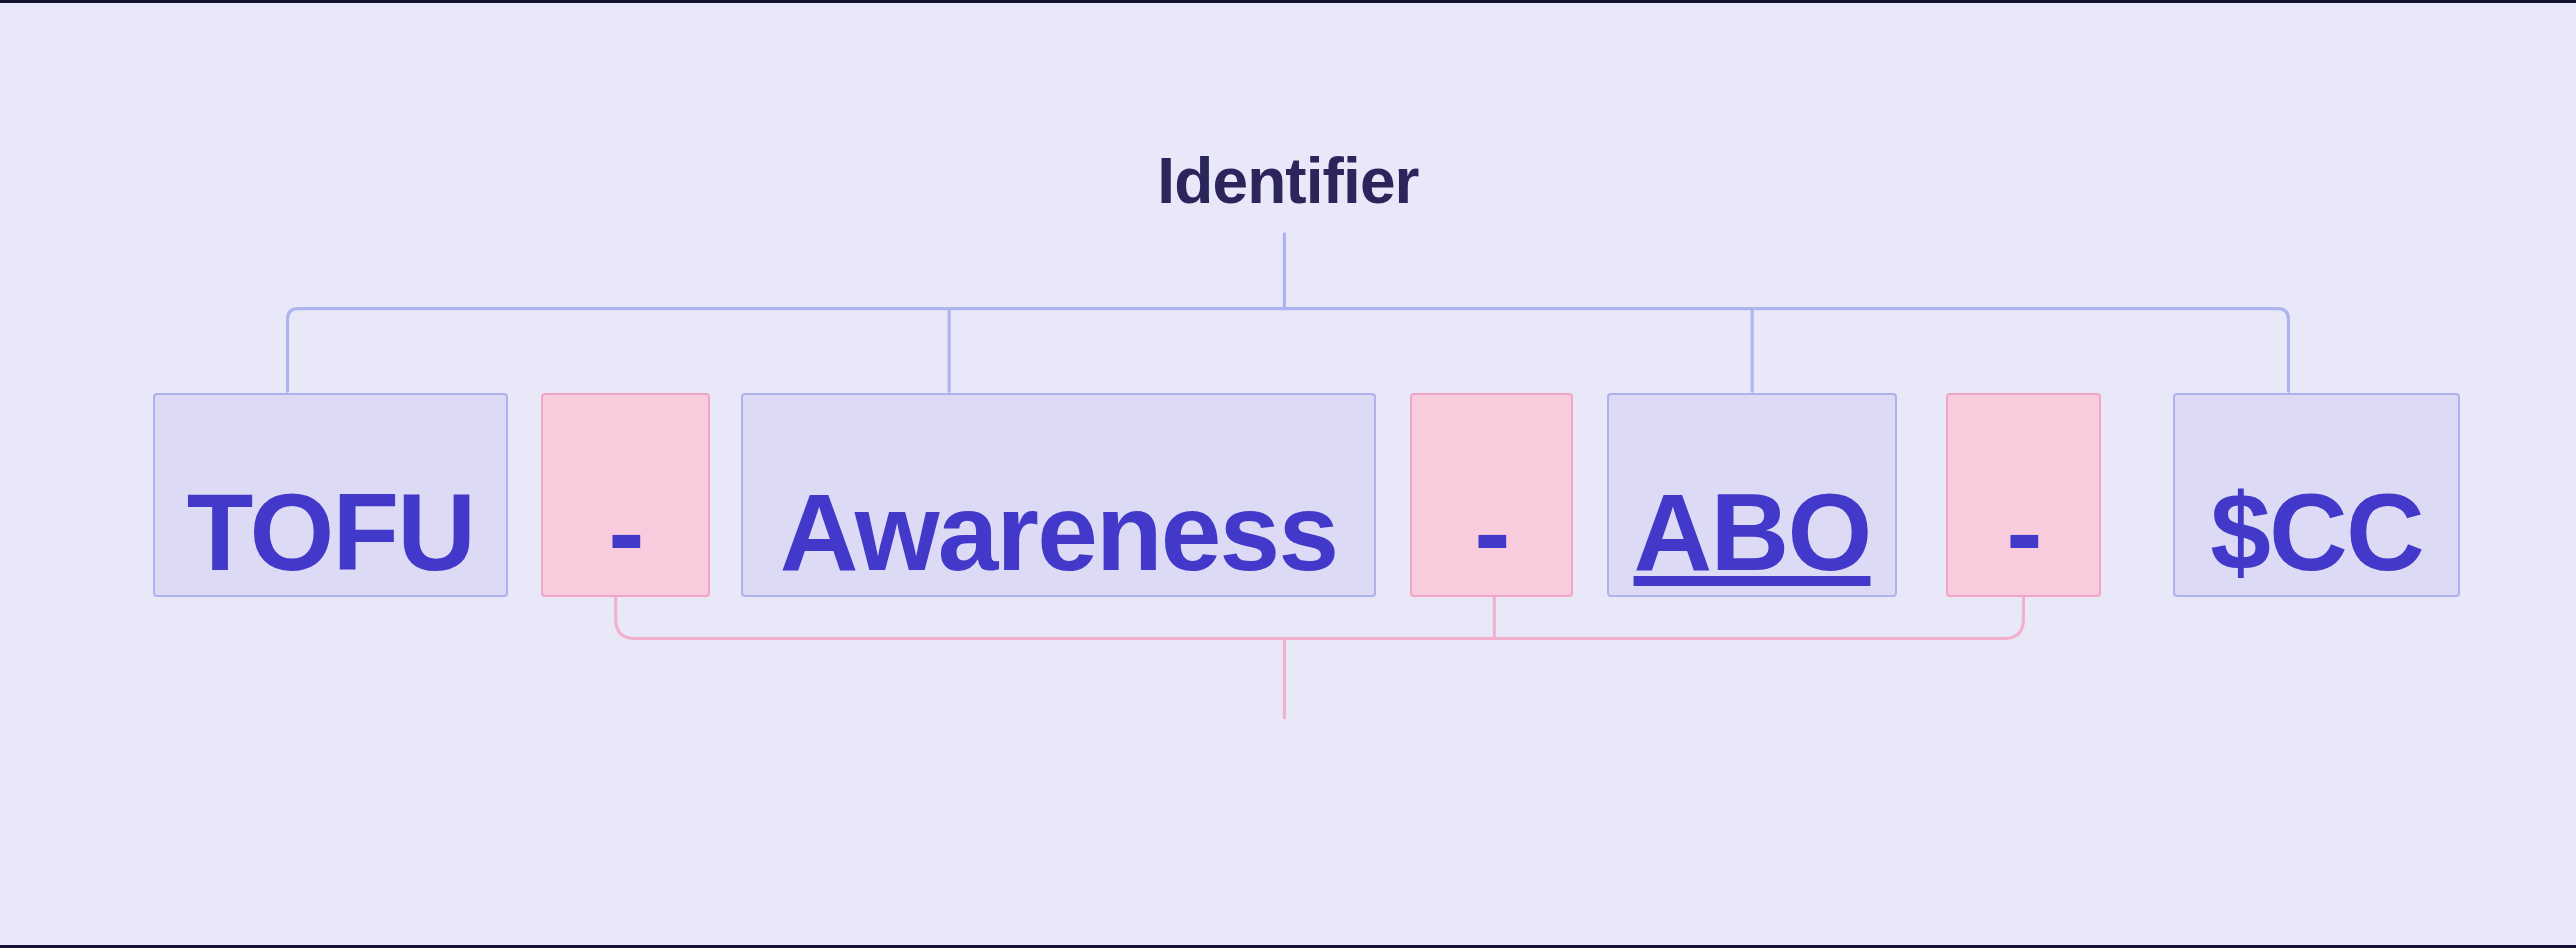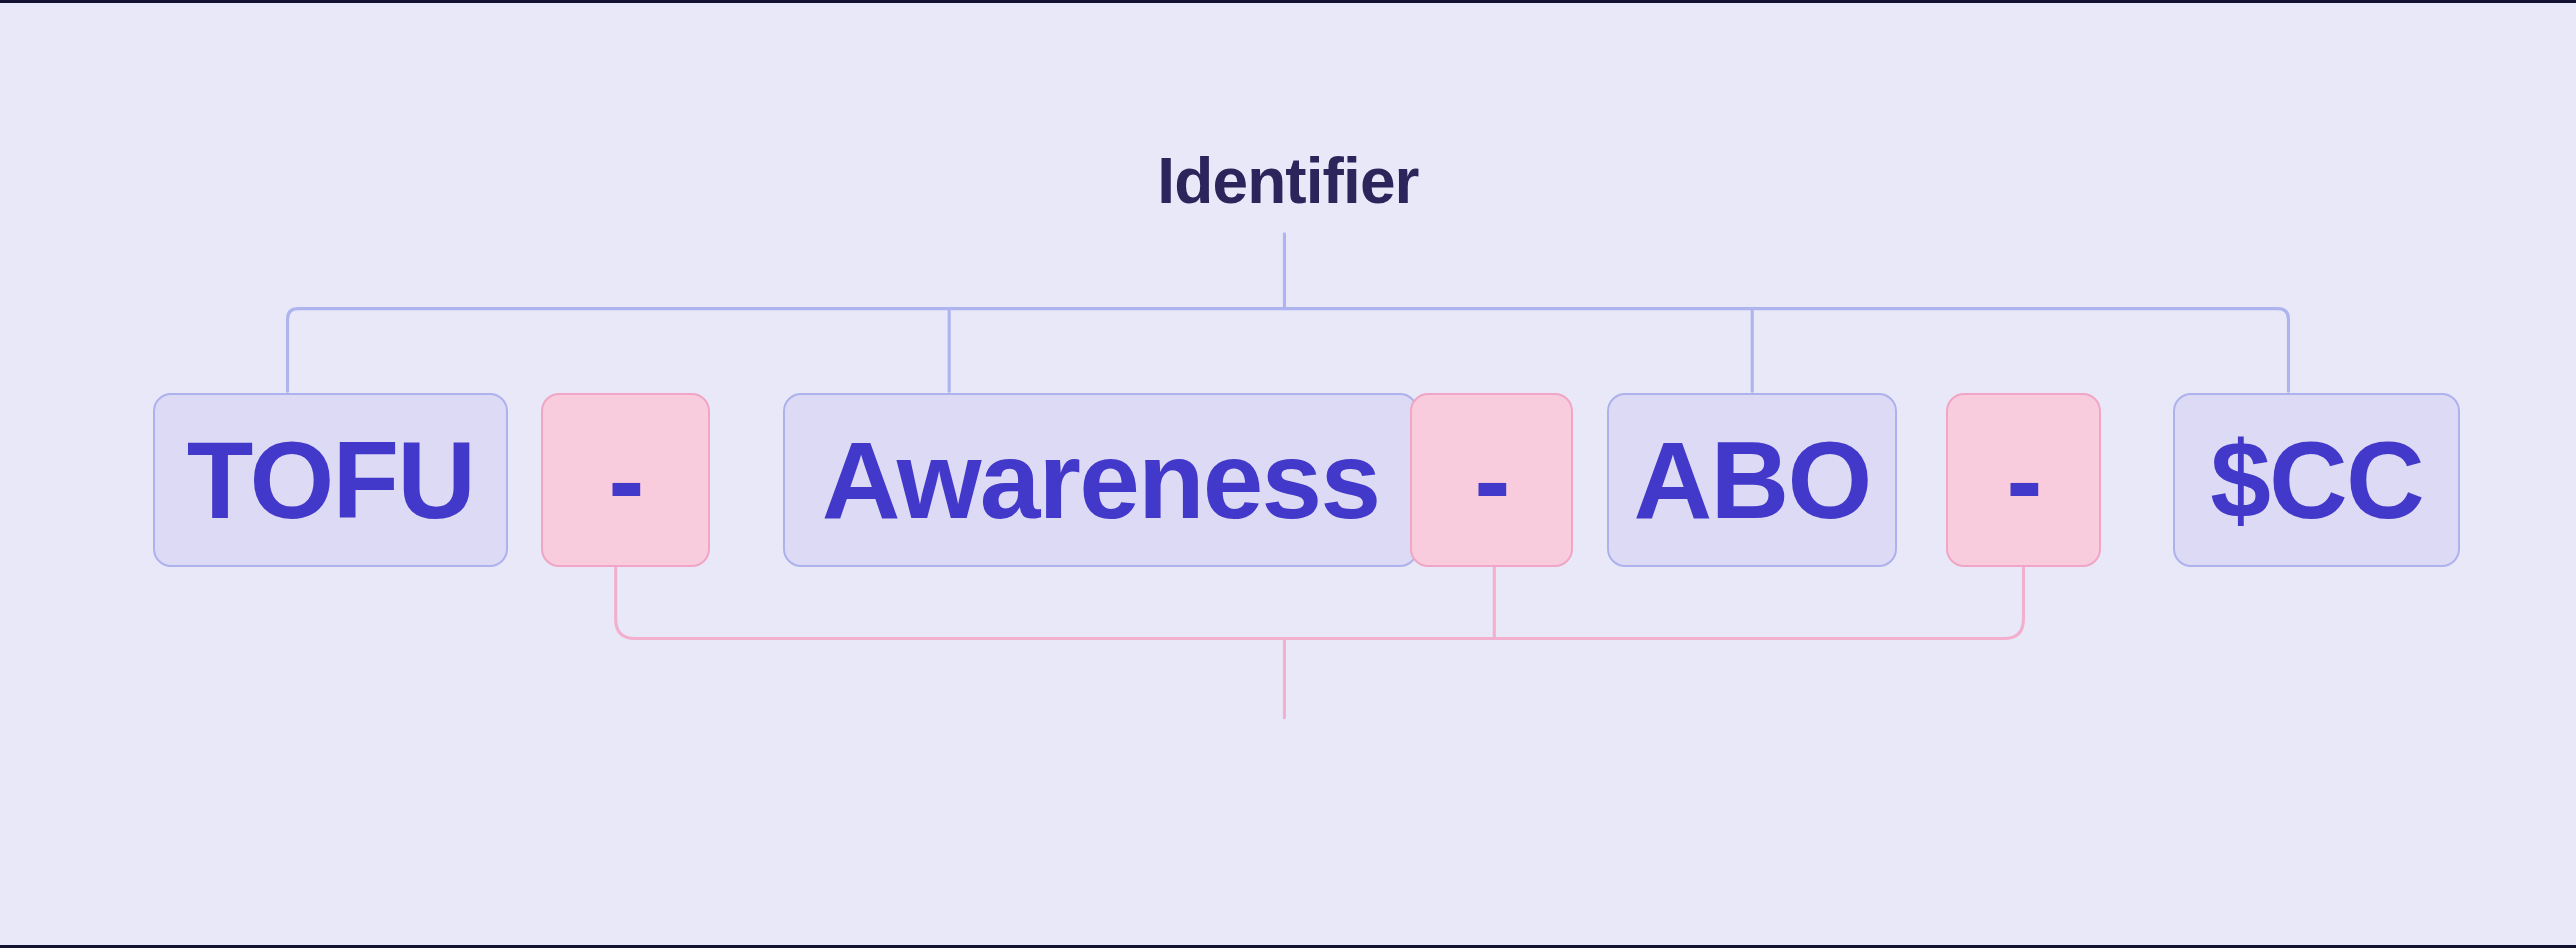--- a/index.html
+++ b/index.html
@@ -31,33 +31,33 @@
   .bracket-svg .sep-path{stroke:var(--sep-line);stroke-width:3.5px;}
   .big-label{
     position:absolute;left:0;width:2576px;height:98px;
     display:flex;align-items:center;justify-content:center;
     font-size:64px;font-weight:700;color:var(--label-color);
     letter-spacing:-0.9px;
   }
   .big-label.identifier{top:132px;}
   .big-label.separator{top:719px;}
   .token-box{
-    position:absolute;top:393px;height:174px;
-    display:flex;align-items:center;justify-content:center;
-    border-radius:18px;box-sizing:border-box;
+    position:absolute;top:393px;height:204px;
+    display:flex;align-items:flex-end;justify-content:center;
+    border-radius:4px;box-sizing:border-box;
     font-size:109px;font-weight:700;color:var(--token-color);
     letter-spacing:-1.8px;
   }
   .token-box.identifier{background:var(--id-fill);border:2.7px solid var(--id-border);}
   .token-box.separator{background:var(--sep-fill);border:2.7px solid var(--sep-border);}
   .box-tofu{left:153px;width:355px;}
   .box-sep1{left:541px;width:169px;}
-  .box-awareness{left:783px;width:635px;}
+  .box-awareness{left:741px;width:635px;}
   .box-sep2{left:1410px;width:163px;}
-  .box-abo{left:1607px;width:290px;}
+  .box-abo{left:1607px;width:290px;text-decoration:underline;}
   .box-sep3{left:1946px;width:155px;}
   .box-cc{left:2135px;width:287px;margin-left:38px;}
 </style>
 </head>
 <body>
 
 <div class="canvas">
 
   <div class="edge-strip top"></div>
   <div class="edge-strip bottom"></div>

